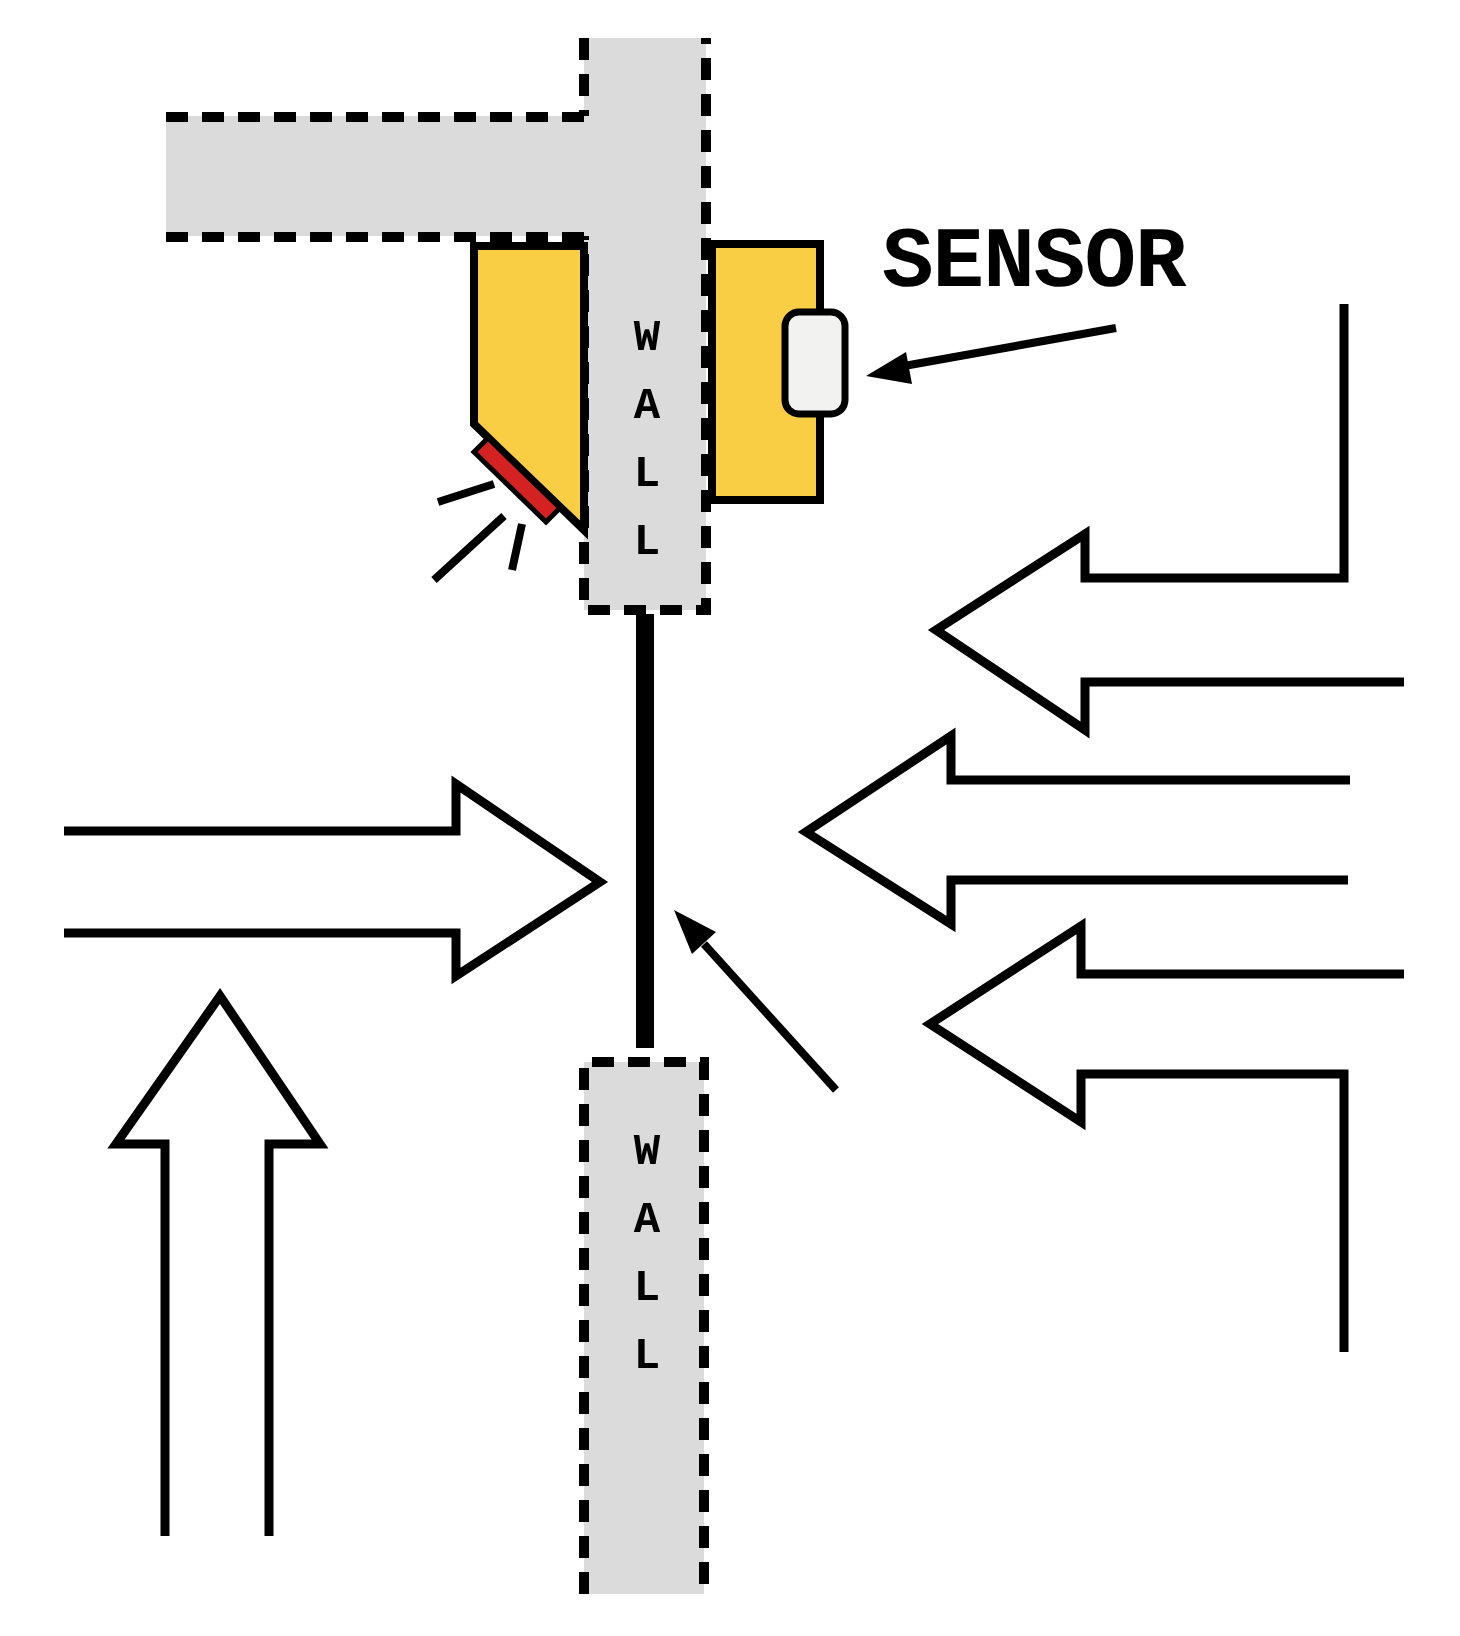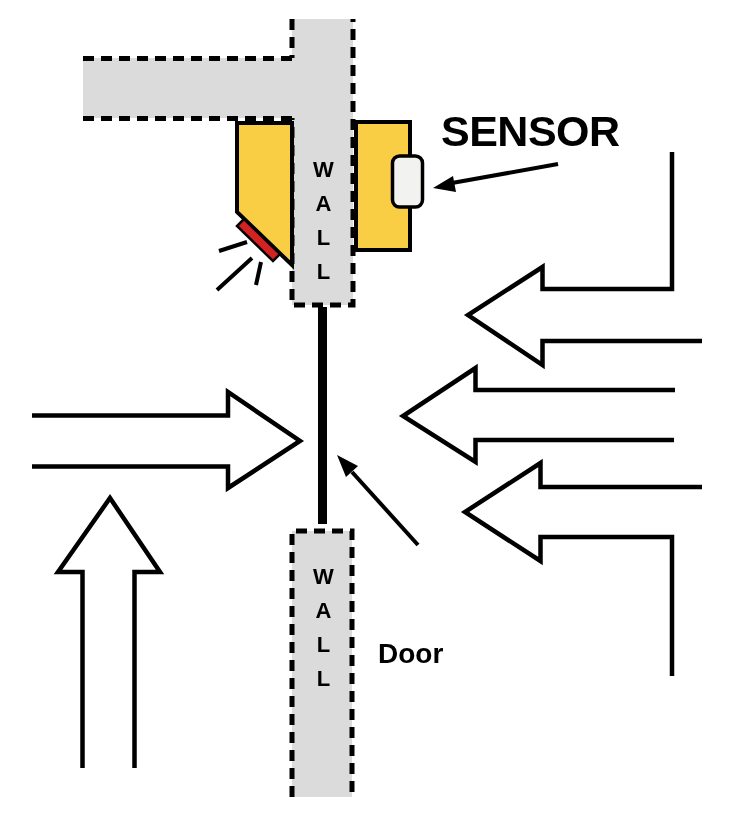--- a/index.html
+++ b/index.html
@@ -18,21 +18,21 @@
   .dash        { fill:none; stroke:#000; stroke-width:5; stroke-dasharray:11 7; }
   .block-arrow { fill:none; stroke:#000; stroke-width:4.5; stroke-miterlimit:10; }
   .door-line   { stroke:#000; stroke-width:9; }
   .shape       { stroke:#000; stroke-width:4; }
   .sensor-shape{ stroke:#000; stroke-width:3.5; }
   .emitter     { stroke:#000; stroke-width:2.5; }
   .ray         { fill:none; stroke:#000; stroke-width:4; }
   .ptr         { fill:none; stroke:#000; stroke-width:4; }
   .ptr-head    { fill:#000; stroke:none; }
 
-  .label { position:absolute; white-space:pre; }
+  .label { position:absolute; white-space:pre;font-family:Liberation Mono, monospace; }
   .sensor-label {
     left:441px; top:110px;
     font-size:43px; font-weight:800; letter-spacing:-0.5px; line-height:43px;
   }
   .wall-label {
     left:312px;
     writing-mode: vertical-lr;
     text-orientation: upright;
     font-size:22px; font-weight:bold; letter-spacing:9px; line-height:22px;
   }
@@ -91,16 +91,15 @@
     </g>
   </svg>
 
   <div class="label sensor-label">SENSOR</div>
 
   <div class="label wall-label top">WALL</div>
 
   <div class="label wall-label bottom">WALL</div>
 
   <div class="label door-label">
-    <div>Door</div>
   </div>
 
 </div>
 
 </body></html>

